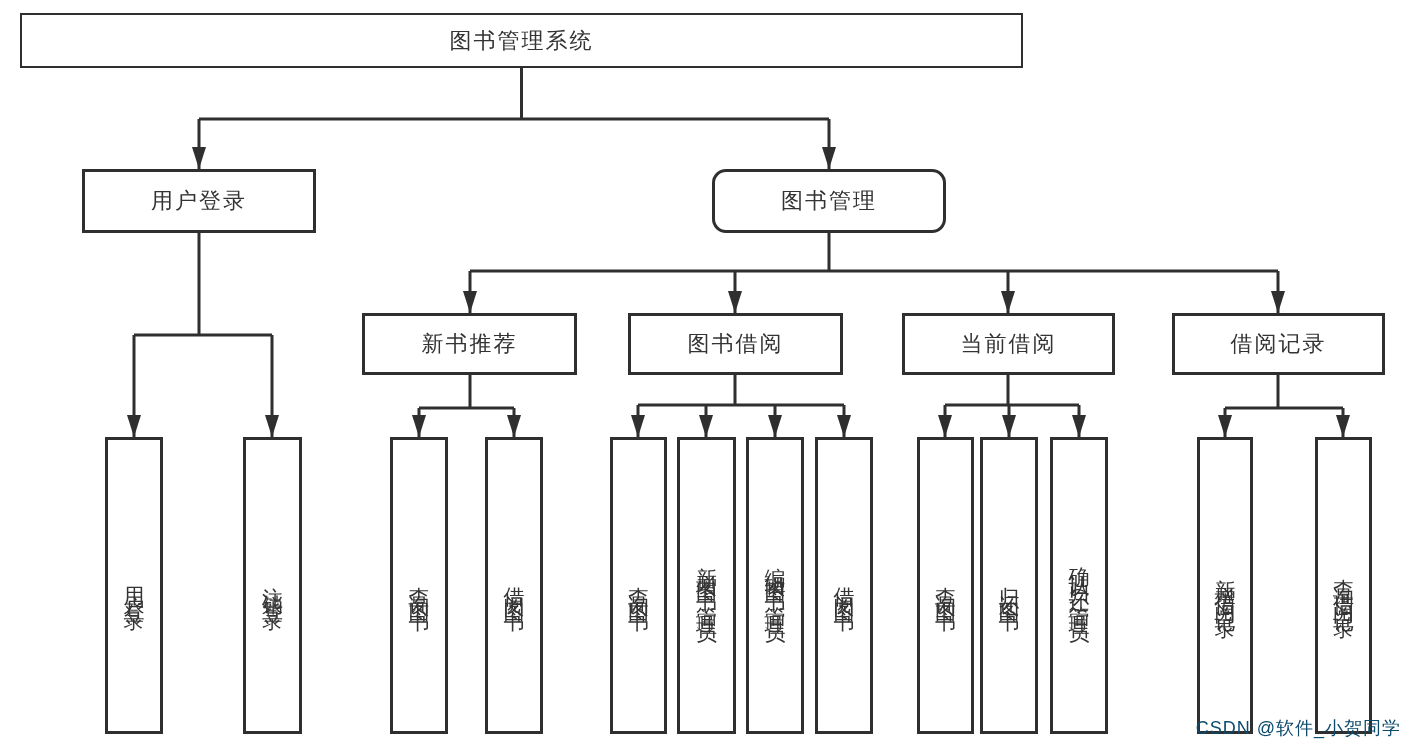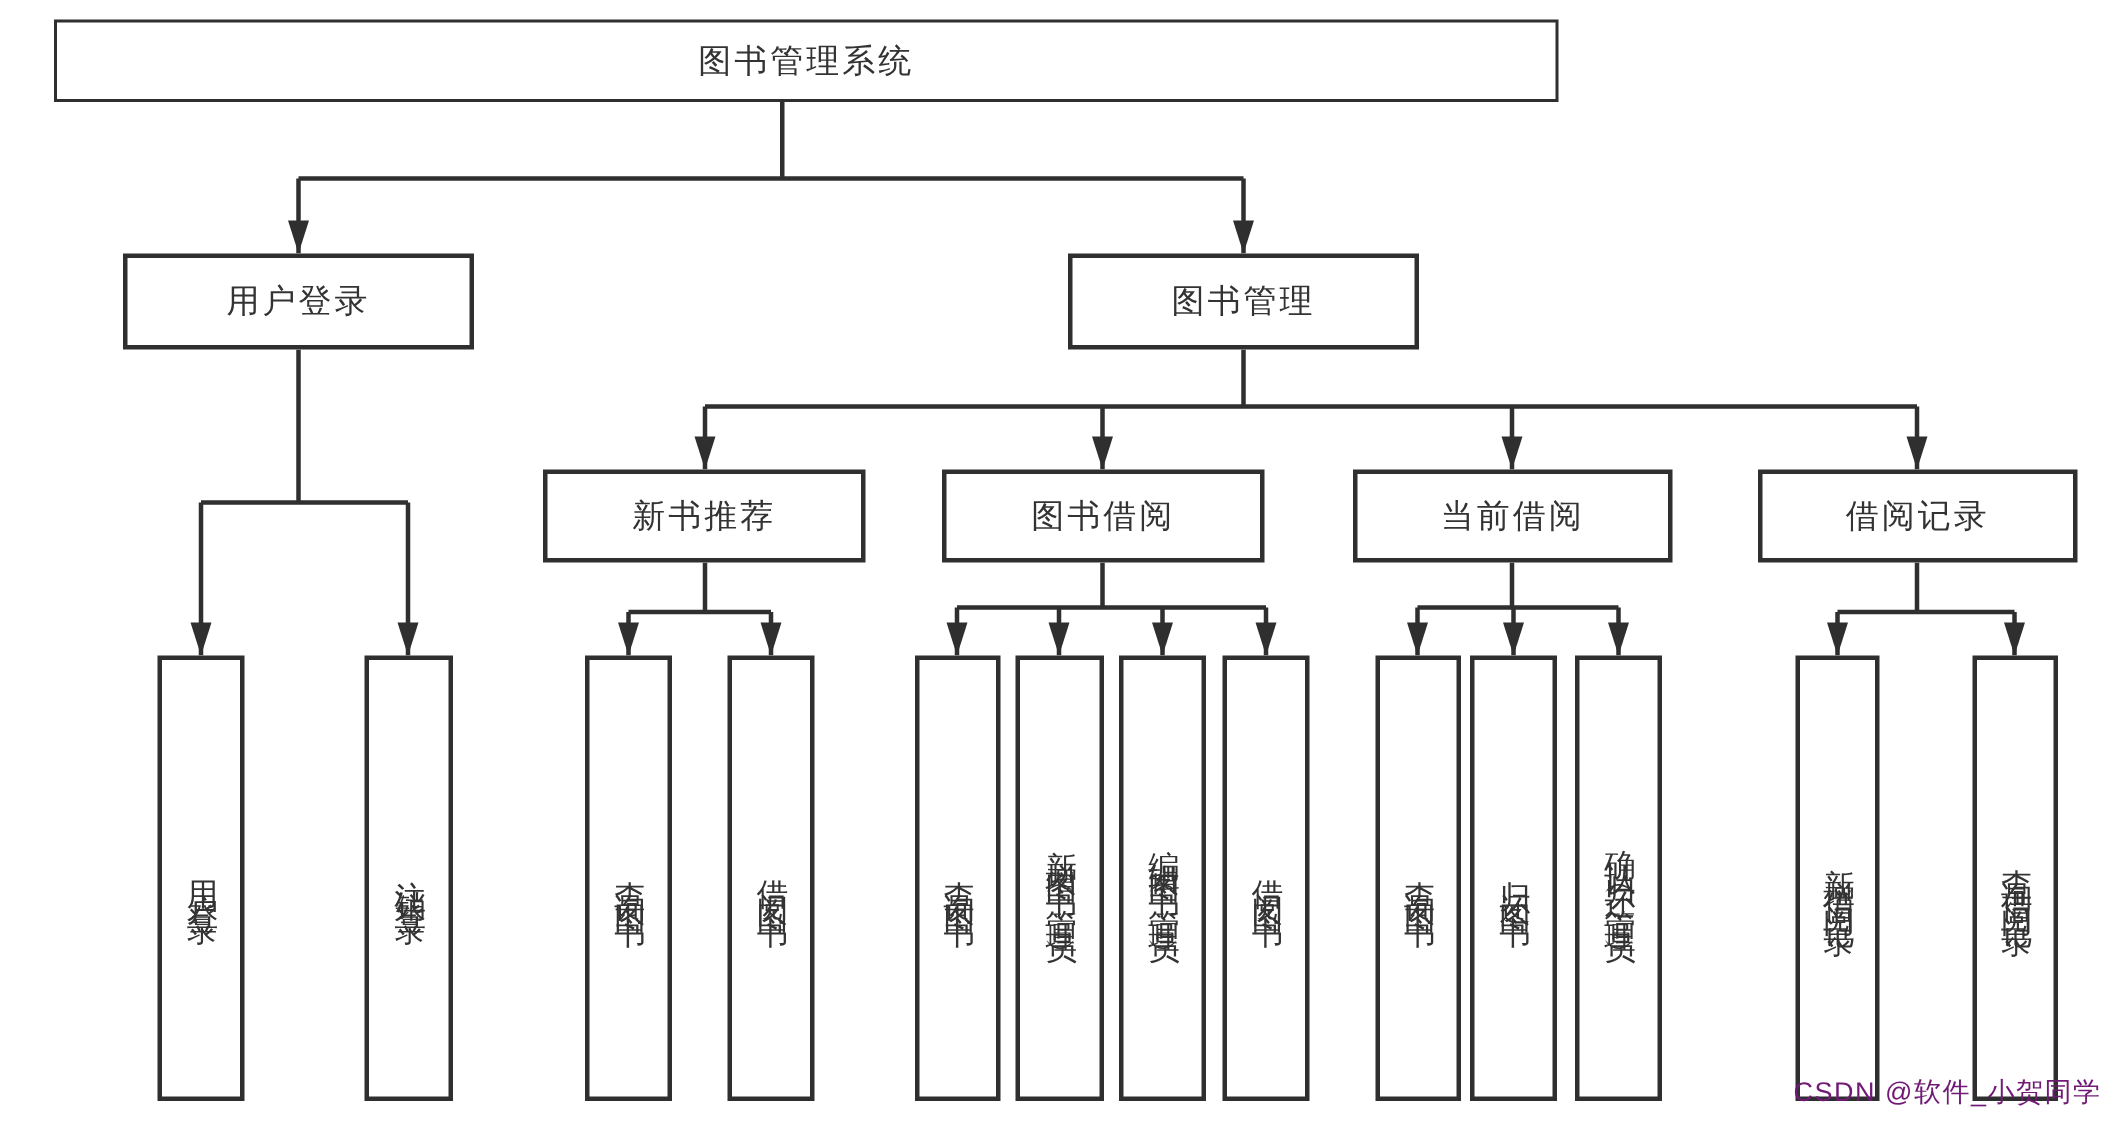--- a/index.html
+++ b/index.html
@@ -39,24 +39,24 @@
   }
   .box.root { border-width: 2px; }
   .box.leaf {
     writing-mode: vertical-lr;
     text-orientation: mixed;
     font-size: 21px;
     letter-spacing: 8px;
     white-space: normal;
   }
   
-  .n-root   { left: 20px;  top: 13px;  width: 1003px; height: 55px; margin-left: 16px; }
+  .n-root   { left: 20px;  top: 13px;  width: 1003px; height: 55px; }
   
   .n-l2a    { left: 82px;  top: 169px; width: 234px;  height: 64px; }
-  .n-l2b    { left: 712px; top: 169px; width: 234px;  height: 64px; }
+  .n-l2b    { left: 712px; top: 169px; width: 234px;  height: 64px; border-radius: 14px; }
   
   .n-l3a    { left: 362px;  top: 313px; width: 215px; height: 62px; font-family: Liberation Serif, serif; }
   .n-l3b    { left: 628px;  top: 313px; width: 215px; height: 62px; }
   .n-l3c    { left: 902px;  top: 313px; width: 213px; height: 62px; }
   .n-l3d    { left: 1172px; top: 313px; width: 213px; height: 62px; }
   
   .n-f0  { left: 105px;  top: 437px; width: 58px; height: 297px; }
   .n-f1  { left: 243px;  top: 437px; width: 59px; height: 297px; }
   .n-f2  { left: 390px;  top: 437px; width: 58px; height: 297px; }
   .n-f3  { left: 485px;  top: 437px; width: 58px; height: 297px; }
@@ -68,21 +68,21 @@
   .n-f9  { left: 980px;  top: 437px; width: 58px; height: 297px; }
   .n-f10 { left: 1050px; top: 437px; width: 58px; height: 297px; }
   .n-f11 { left: 1197px; top: 437px; width: 56px; height: 297px; }
   .n-f12 { left: 1315px; top: 437px; width: 57px; height: 297px; }
   #watermark {
     position: absolute;
     right: 4px;
     top: 716px;
     font-size: 18px;
     letter-spacing: 1px;
-    color: #701a75;
+    color: #0c4a6e;
     background: transparent;
   }
 </style>
 </head>
 <body>
 
 <div id="canvas">
 
   <svg id="edges" viewBox="0 0 1405 747" xmlns="http://www.w3.org/2000/svg" aria-hidden="true">
     <g stroke="#2f2f2f" stroke-width="3" fill="none">

